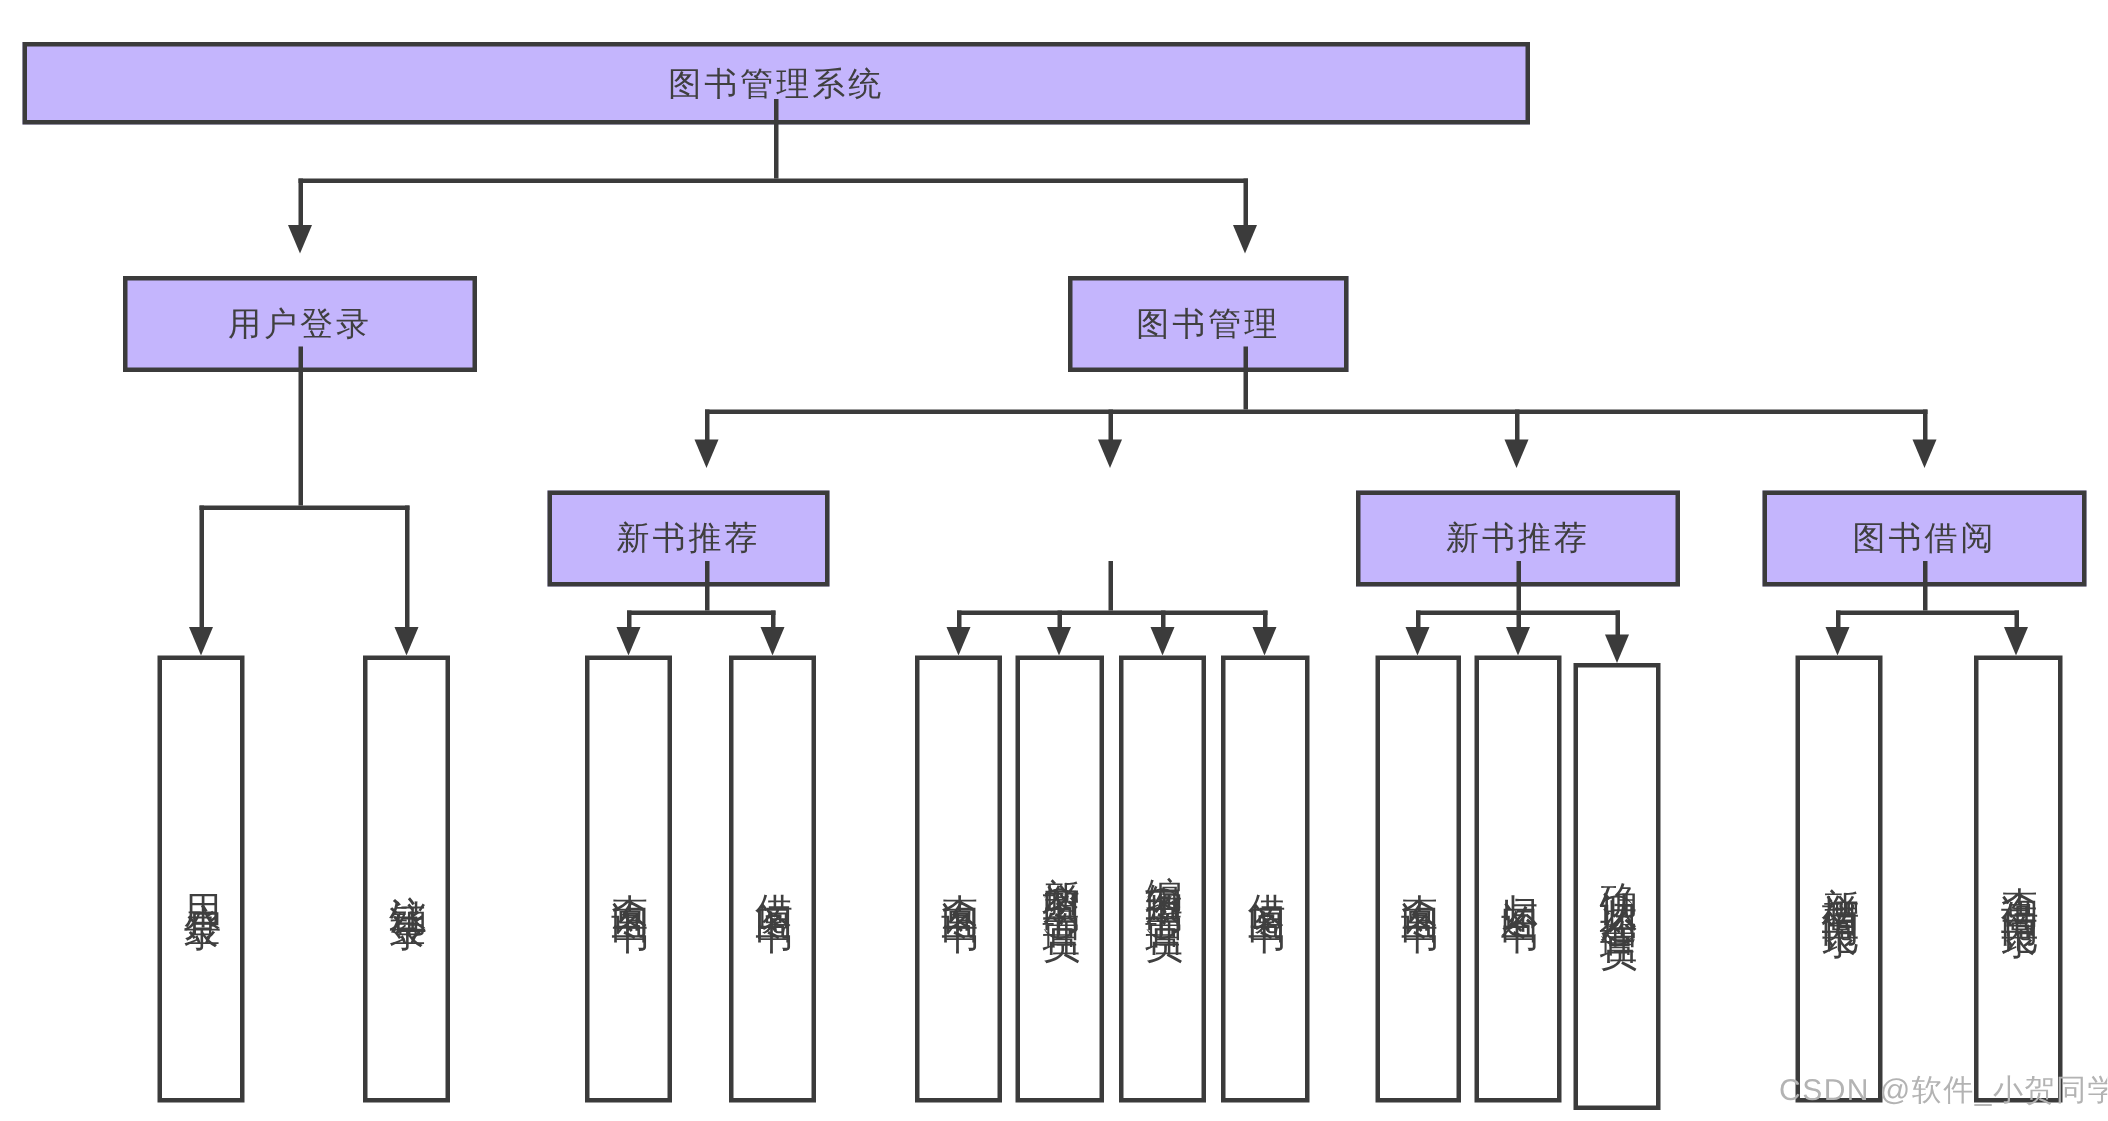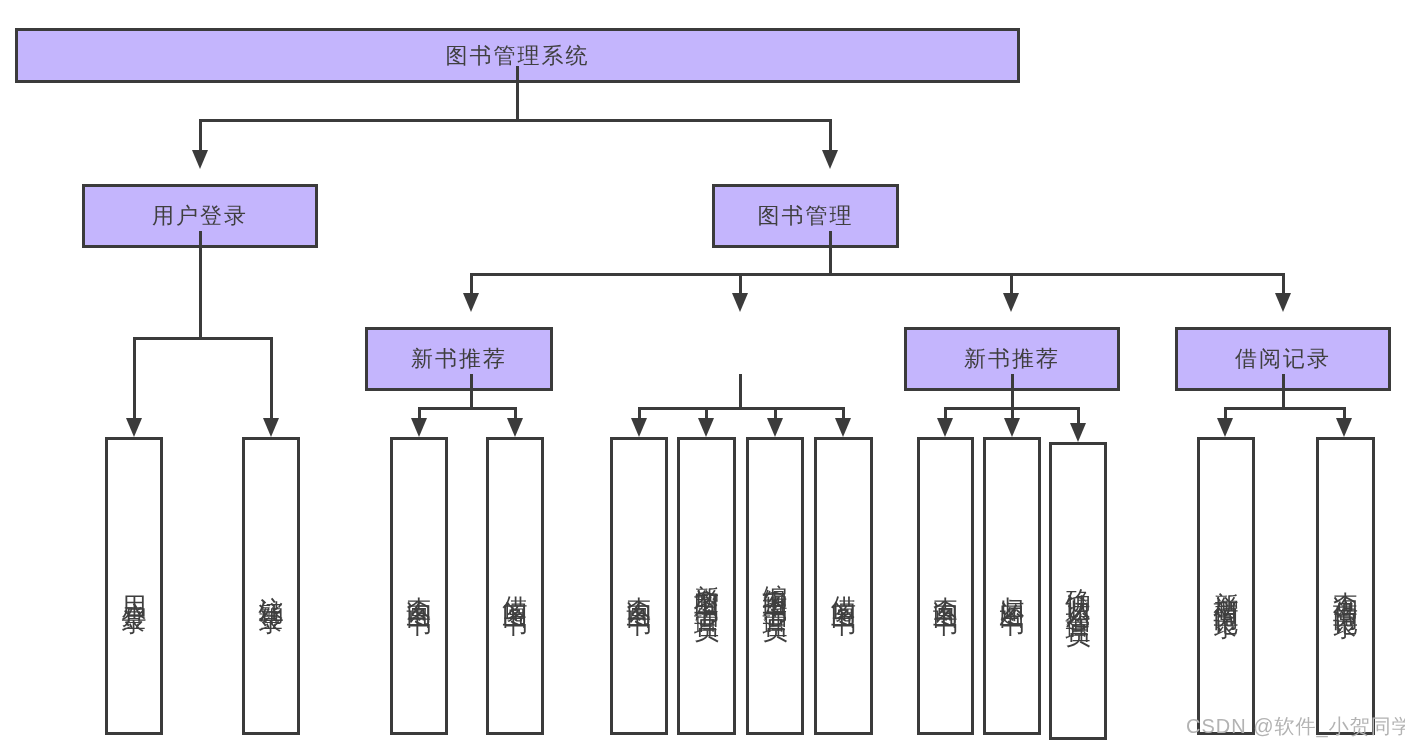--- a/index.html
+++ b/index.html
@@ -88,21 +88,21 @@
   <div class="arrow" style="left:463px;top:293px"></div>
   <div class="vline" style="left:739px;top:273px;height:21px"></div>
   <div class="arrow" style="left:732px;top:293px"></div>
   <div class="vline" style="left:1010px;top:273px;height:21px"></div>
   <div class="arrow" style="left:1003px;top:293px"></div>
   <div class="vline" style="left:1282px;top:273px;height:21px"></div>
   <div class="arrow" style="left:1275px;top:293px"></div>
 
   <div class="hnode" style="left:365px;top:312px;width:188px;height:64px">新书推荐</div>
   <div class="hnode" style="left:904px;top:312px;width:216px;height:64px">新书推荐</div>
-  <div class="hnode" style="left:1175px;top:312px;width:216px;height:64px">借阅记录</div>
+  <div class="hnode" style="left:1175px;top:312px;width:216px;height:64px">图书借阅</div>
 
   <div class="vline" style="left:470px;top:374px;height:33px"></div>
   <div class="hline" style="left:418px;top:407px;width:99px"></div>
   <div class="vline" style="left:418px;top:407px;height:12px"></div>
   <div class="arrow" style="left:411px;top:418px"></div>
   <div class="vline" style="left:514px;top:407px;height:12px"></div>
   <div class="arrow" style="left:507px;top:418px"></div>
 
   <div class="vline" style="left:739px;top:374px;height:33px"></div>
   <div class="hline" style="left:638px;top:407px;width:207px"></div>

